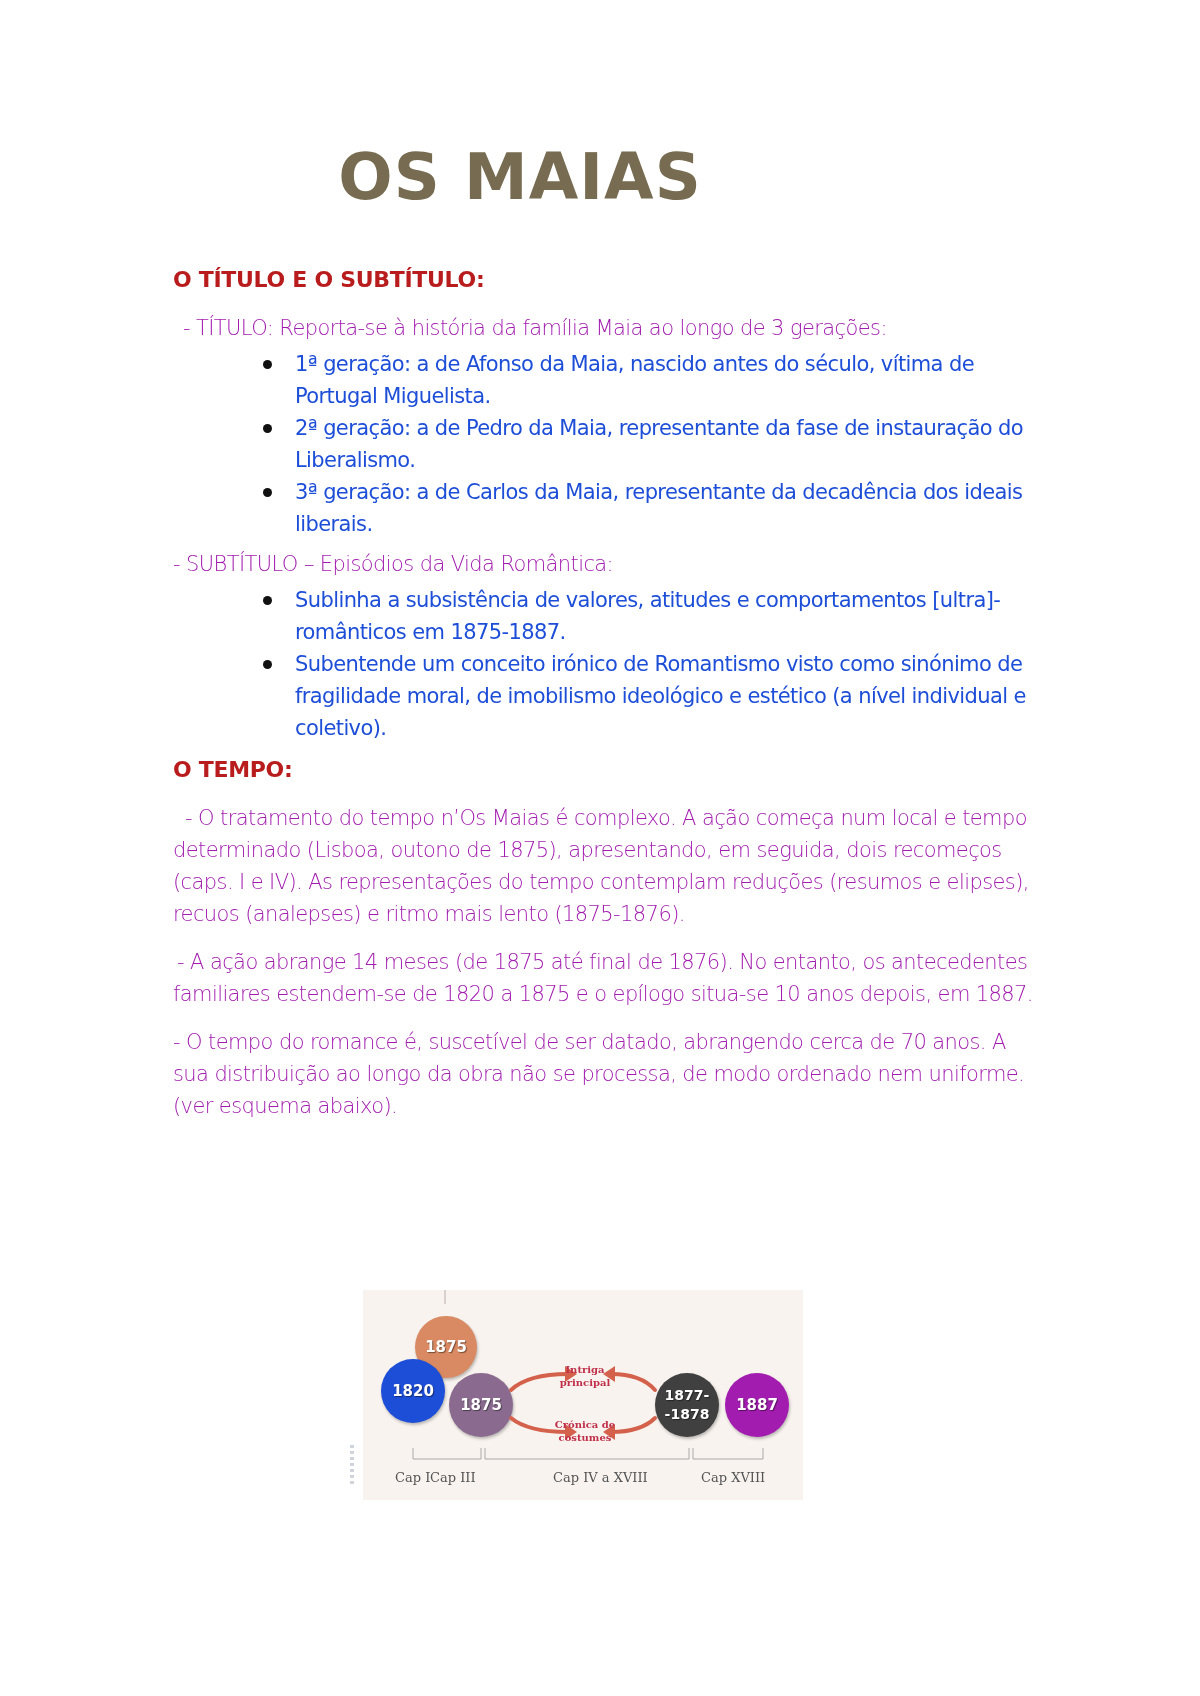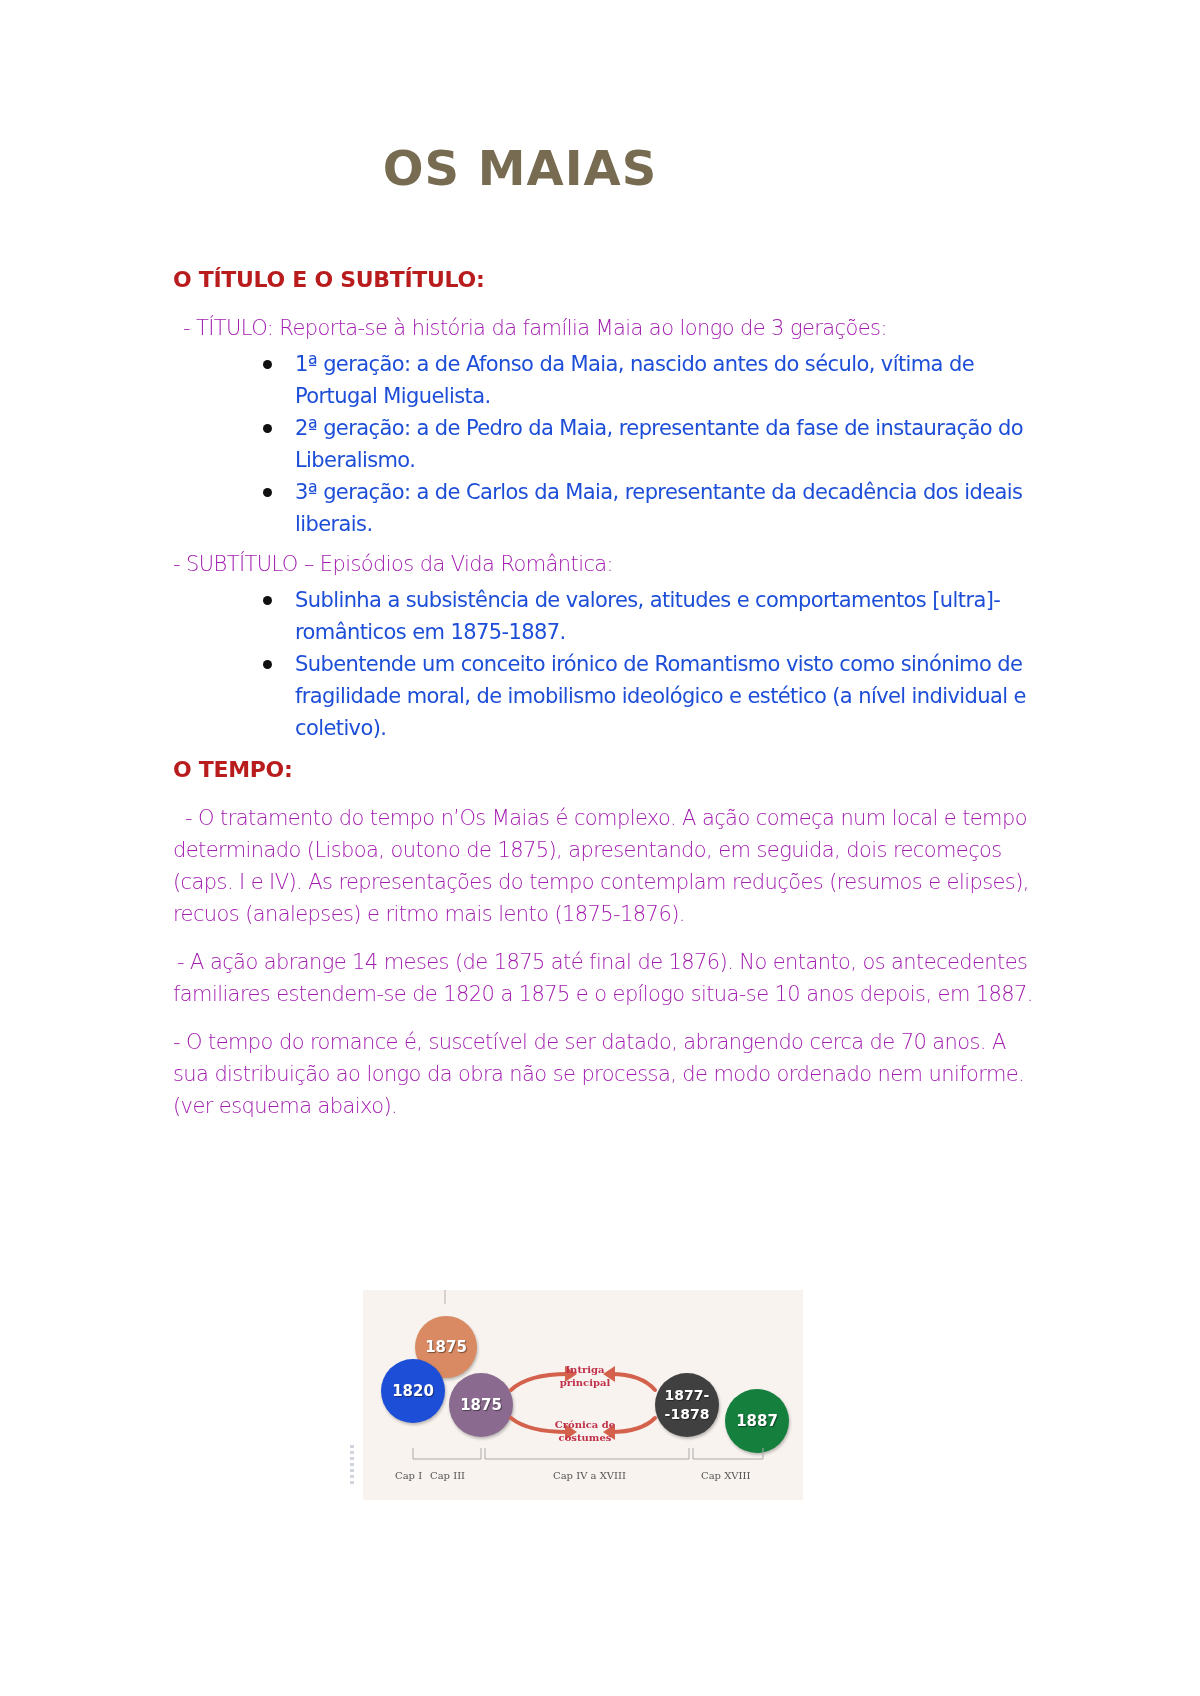--- a/index.html
+++ b/index.html
@@ -1,20 +1,20 @@
 <!DOCTYPE html>
 <html><head>
 <meta charset="utf-8">
 <style>
   html, body { margin: 0; padding: 0; background: #ffffff; }
   body { width: 1200px; height: 1696px; position: relative; overflow: hidden;
          font-family: "DejaVu Sans", sans-serif; color: #111111; }
   .page { position: absolute; left: 0; top: 0; width: 1200px; height: 1696px; }
   .title { position: absolute; top: 140px; left: 0; width: 1040px; text-align: center;
-           font-family: "DejaVu Sans", sans-serif; font-weight: bold; font-size: 48px;
+           font-family: "DejaVu Sans", sans-serif; font-weight: bold; font-size: 64px;
            letter-spacing: 1px; color: #776c51; }
   .content { position: absolute; left: 173px; top: 262px; width: 860px; }
   .heading { font-family: "DejaVu Sans", sans-serif; font-weight: bold; font-size: 22px;
              letter-spacing: -0.3px; margin: 0; line-height: 36px; color: #b91c1c; }
   .para { font-size: 21px; line-height: 32px; margin: 0; letter-spacing: -0.6px;
           font-weight: 300; color: #a21caf; }
   .indent { padding-left: 10px; }
   ul.bullets { margin: 4px 0 8px 0; padding: 0 0 0 122px; list-style: none; }
   ul.bullets li { position: relative; font-size: 21px; line-height: 32px; letter-spacing: -0.6px;
                   color: #1d4ed8; }
@@ -25,21 +25,21 @@
   
   .diagram { position: absolute; left: 363px; top: 1290px; width: 440px; height: 210px;
              background: #f8f3ef; }
   .diagram .vline { position: absolute; left: 81px; top: 0px; width: 2px; height: 14px; background: #d8d0cc; }
   .circle { position: absolute; border-radius: 50%; color: #ffffff; font-family: "DejaVu Sans", sans-serif;
             font-weight: bold; font-size: 15px; text-align: center; display: flex; align-items: center;
             justify-content: center; line-height: 19px; text-shadow: 1px 1px 1px rgba(0,0,0,0.45);
             box-shadow: 1px 2px 3px rgba(0,0,0,0.25); }
   .lbl { position: absolute; color: #c0304a; font-family: "DejaVu Serif", serif; font-weight: bold;
          font-size: 10px; text-align: center; line-height: 13px; }
-  .cap { position: absolute; font-family: "DejaVu Serif", serif; font-size: 10px; color: #555; }
+  .cap { position: absolute; font-family: "DejaVu Serif", serif; font-size: 13px; color: #555; }
   .margin-note { position: absolute; left: 350px; top: 1445px; width: 4px; height: 40px;
                  background: repeating-linear-gradient(#cfd4dc 0 3px, transparent 3px 6px); }
 </style>
 </head>
 <body>
 
 <div class="page">
 
   <div class="title">OS MAIAS</div>
 
@@ -74,21 +74,21 @@
   <div class="margin-note"></div>
 
   <div class="diagram">
     <div class="vline"></div>
 
     <div class="circle" style="left:52px; top:26px; width:62px; height:62px; background:#d98a62;">1875</div>
     <div class="circle" style="left:18px; top:69px; width:64px; height:64px; background:#1d4ed8;">1820</div>
     <div class="circle" style="left:86px; top:83px; width:64px; height:64px; background:#8a6b8f;">1875</div>
     <div class="circle" style="left:292px; top:83px; width:64px; height:64px; background:#404040; white-space:pre-line; font-size:14px;">1877-
 -1878</div>
-    <div class="circle" style="left:362px; top:99px; width:64px; height:64px; background:#15803d;">1887</div>
+    <div class="circle" style="left:362px; top:83px; width:64px; height:64px; background:#a21caf;">1887</div>
 
     <svg style="position:absolute; left:0; top:0;" width="440" height="210" viewBox="0 0 440 210">
       <g fill="none" stroke="#d4614c" stroke-width="4" stroke-linecap="round">
         <path d="M148 100 Q165 84 205 84"></path>
         <path d="M148 128 Q165 142 205 142"></path>
         <path d="M292 100 Q278 84 248 84"></path>
         <path d="M292 128 Q278 142 248 142"></path>
       </g>
       <g fill="#d4614c">
         <polygon points="214,84 202,76 202,92"></polygon>

